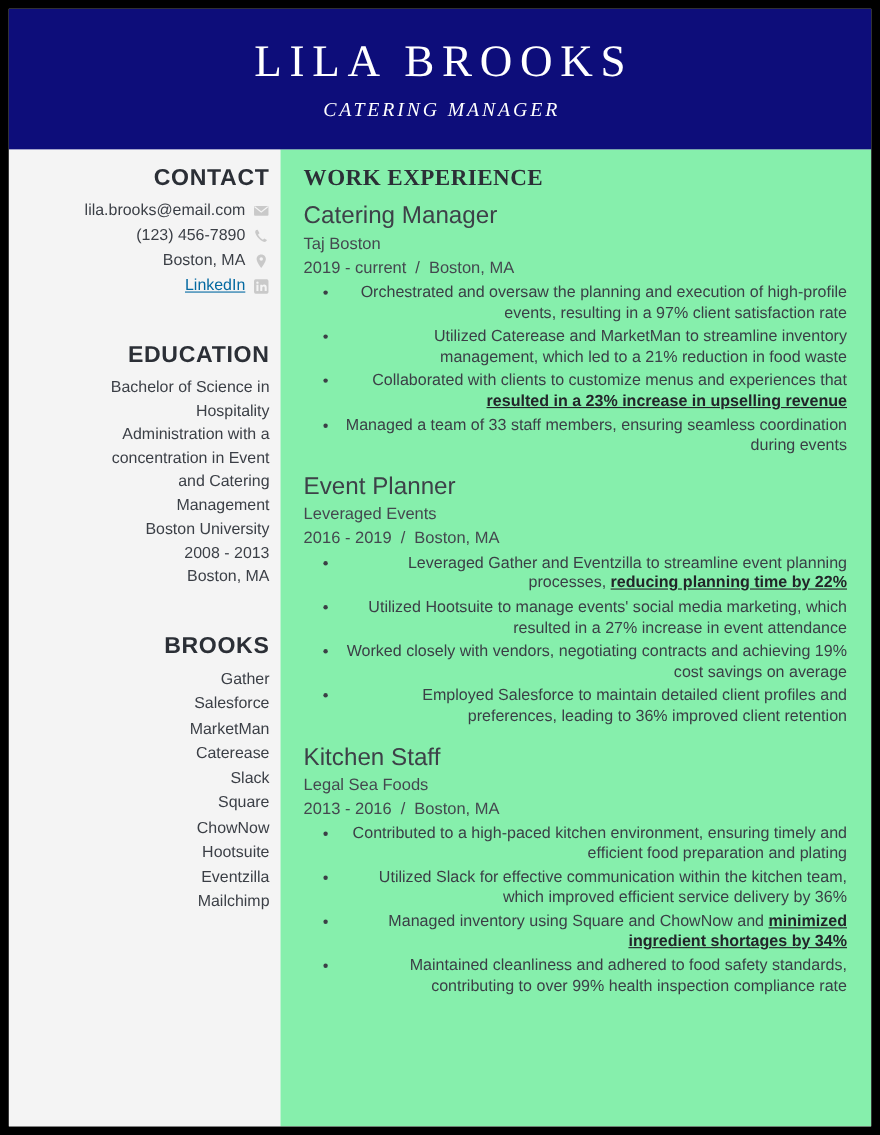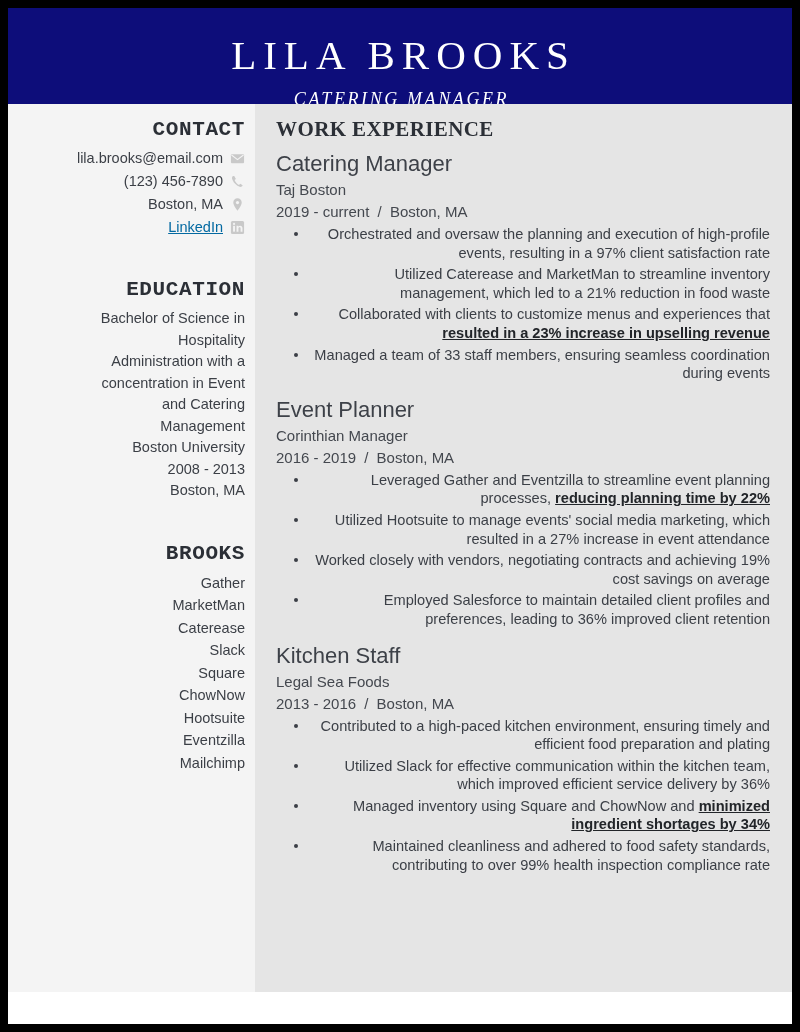--- a/index.html
+++ b/index.html
@@ -20,21 +20,21 @@
     top: 8px;
     width: 784px;
     height: 1016px;
     background: #ffffff;
     overflow: hidden;
   }
 
   
   .header {
     background: #0d0d7a;
-    height: 96px;
+    height: 128px;
     box-sizing: border-box;
     padding-top: 26px;
     text-align: center;
   }
   .header-name {
     font-family: "Liberation Serif", serif;
     color: #ffffff;
     font-size: 41px;
     letter-spacing: 7px;
     line-height: 1.05;
@@ -60,28 +60,28 @@
   .sidebar {
     width: 247px;
     flex: 0 0 247px;
     background: #f4f4f4;
     box-sizing: border-box;
     padding: 14px 10px 0 14px;
     text-align: right;
   }
   .main {
     flex: 1 1 auto;
-    background: #e5e5e5;
+    background: #86efac;
     box-sizing: border-box;
     padding: 13px 22px 0 21px;
   }
 
   
   .side-heading {
-    font-family: Liberation Mono, monospace;
+    font-family: Liberation Sans, sans-serif;
     font-weight: bold;
     font-size: 21px;
     color: #2b2f36;
     letter-spacing: 0.6px;
     margin: 0 0 7px 0;
   }
   .side-heading.gap { margin-top: 40px; }
 
   .contact-row {
     display: flex;
@@ -250,20 +250,21 @@
         <span class="edu-line">and Catering</span>
         <span class="edu-line">Management</span>
         <span class="edu-line">Boston University</span>
         <span class="edu-line">2008 - 2013</span>
         <span class="edu-line">Boston, MA</span>
       </div>
 
       <div class="side-heading gap">BROOKS</div>
       <div>
         <div class="skill-item">Gather</div>
+        <div class="skill-item">Salesforce</div>
         <div class="skill-item">MarketMan</div>
         <div class="skill-item">Caterease</div>
         <div class="skill-item">Slack</div>
         <div class="skill-item">Square</div>
         <div class="skill-item">ChowNow</div>
         <div class="skill-item">Hootsuite</div>
         <div class="skill-item">Eventzilla</div>
         <div class="skill-item">Mailchimp</div>
       </div>
     </div>
@@ -282,21 +283,21 @@
         <ul class="bullets">
           <li><span>Orchestrated and oversaw the planning and execution of high-profile events, resulting in a 97% client satisfaction rate</span></li>
           <li><span>Utilized Caterease and MarketMan to streamline inventory management, which led to a 21% reduction in food waste</span></li>
           <li><span>Collaborated with clients to customize menus and experiences that </span><span class="em">resulted in a 23% increase in upselling revenue</span></li>
           <li><span>Managed a team of 33 staff members, ensuring seamless coordination during events</span></li>
         </ul>
       </div>
 
       <div class="job">
         <div class="job-title">Event Planner</div>
-        <div class="job-company">Corinthian Manager</div>
+        <div class="job-company">Leveraged Events</div>
         <div class="job-meta">
           <span>2016 - 2019</span>
           <span class="sep">/</span>
           <span>Boston, MA</span>
         </div>
         <ul class="bullets">
           <li><span>Leveraged Gather and Eventzilla to streamline event planning processes, </span><span class="em">reducing planning time by 22%</span></li>
           <li><span>Utilized Hootsuite to manage events' social media marketing, which resulted in a 27% increase in event attendance</span></li>
           <li><span>Worked closely with vendors, negotiating contracts and achieving 19% cost savings on average</span></li>
           <li><span>Employed Salesforce to maintain detailed client profiles and preferences, leading to 36% improved client retention</span></li>

